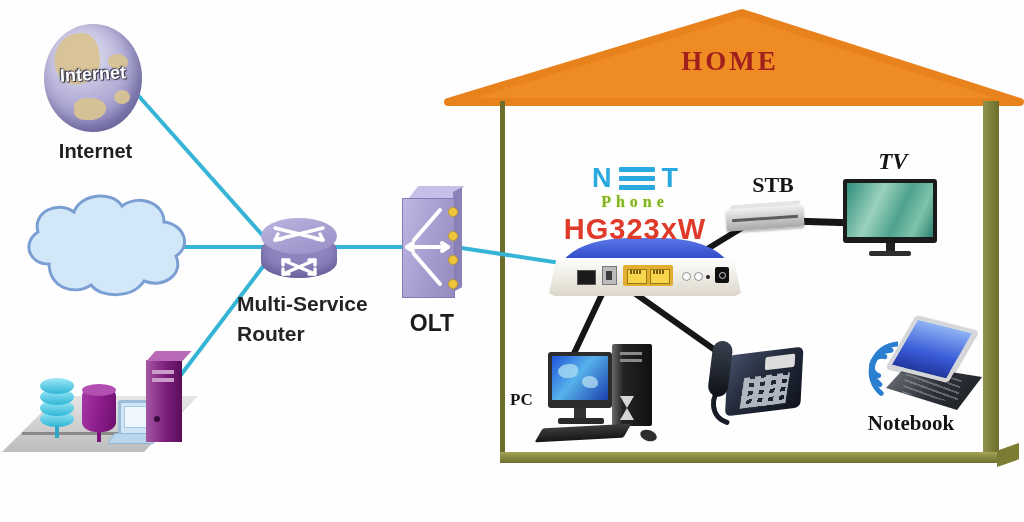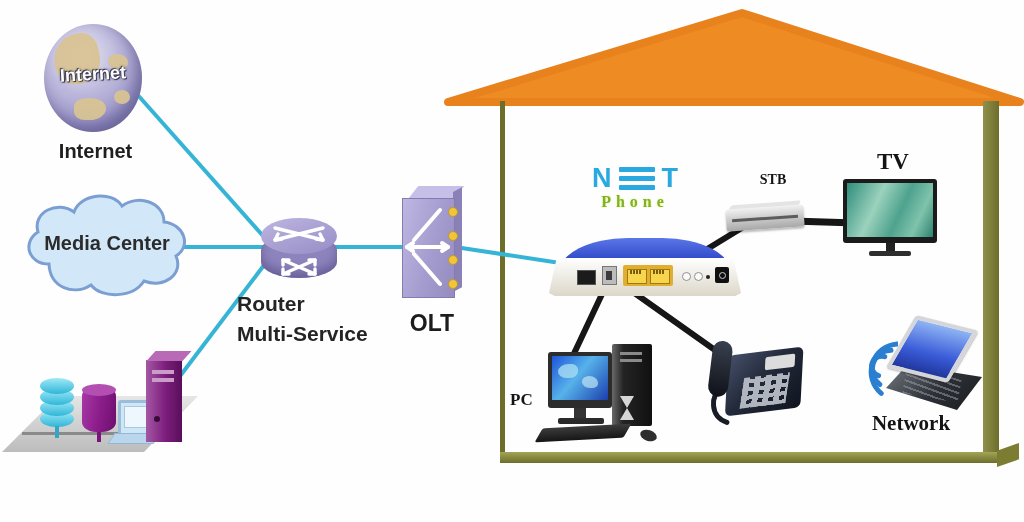--- a/index.html
+++ b/index.html
@@ -87,30 +87,30 @@
   .ont .dot{position:absolute;left:157px;top:37px;width:4px;height:4px;border-radius:50%;background:#222;}
   .ont .pwr{position:absolute;left:166px;top:29px;width:14px;height:16px;background:#101010;border-radius:2px;}
   .ont .pwr:after{content:"";position:absolute;left:4px;top:5px;width:5px;height:5px;border-radius:50%;border:1px solid #cfcfcf;}
 
   
   .stb{left:726px;top:203px;width:78px;height:30px;z-index:3;transform:rotate(-4deg);}
   .stb .body{position:absolute;left:0;top:4px;width:78px;height:22px;border-radius:3px;
              background:linear-gradient(#f2f2f2 0%,#cfcfcf 45%,#a8a8a8 100%);box-shadow:0 2px 2px rgba(0,0,0,.25);}
   .stb .slot{position:absolute;left:6px;top:14px;width:66px;height:3px;background:#5c5c5c;}
   .stb .top{position:absolute;left:4px;top:0;width:70px;height:7px;background:#e4e4e4;transform:skewX(-30deg);border-radius:2px;}
-  .stb-label{left:738px;top:172px;width:70px;text-align:center;font-size:14px;z-index:4;}
+  .stb-label{left:738px;top:172px;width:70px;text-align:center;font-size:22px;z-index:4;}
 
   
   .tv{left:843px;top:179px;width:94px;height:80px;z-index:3;}
   .tv .frame{position:absolute;left:0;top:0;width:94px;height:64px;background:#1b1b1b;border-radius:3px;}
   .tv .screen{position:absolute;left:4px;top:4px;width:86px;height:54px;
               background:linear-gradient(115deg,#2f8d7c 0%,#9bd2bd 35%,#4ea28e 60%,#7fc3ab 80%,#2c8170 100%);}
   .tv .neck{position:absolute;left:43px;top:64px;width:9px;height:8px;background:#222;}
   .tv .base{position:absolute;left:26px;top:72px;width:42px;height:5px;background:#2e2e2e;border-radius:2px;}
-  .tv-label{left:868px;top:149px;width:50px;text-align:center;font-size:23px;z-index:4;}
+  .tv-label{left:868px;top:149px;width:50px;text-align:center;font-size:23px;z-index:4;font-style:italic;}
 
   
   .pc{left:536px;top:336px;width:130px;height:105px;z-index:3;}
   .pc .mon{position:absolute;left:12px;top:16px;width:64px;height:56px;background:#2c2c2c;border-radius:3px;}
   .pc .scr{position:absolute;left:4px;top:4px;width:56px;height:44px;
            background:linear-gradient(130deg,#1d54d8 0%,#57b2ea 45%,#1b3fae 100%);}
   .pc .map1{position:absolute;left:6px;top:8px;width:20px;height:14px;background:#a8dcf2;border-radius:60% 40% 50% 50%;opacity:.8;}
   .pc .map2{position:absolute;left:30px;top:20px;width:16px;height:12px;background:#bfe6f5;border-radius:50% 60% 40% 55%;opacity:.7;}
   .pc .neck{position:absolute;left:38px;top:72px;width:12px;height:10px;background:#333;}
   .pc .mbase{position:absolute;left:22px;top:82px;width:46px;height:6px;background:#2a2a2a;border-radius:2px;}
@@ -180,20 +180,21 @@
 
 <div id="canvas">
 
   <svg id="roof-svg" width="1024" height="522">
     <polygon points="448,102 742,13 1020,102" fill="#ef8b23" stroke="#e8821d" stroke-width="8" stroke-linejoin="round"></polygon>
   </svg>
   <div class="wall wall-left"></div>
   <div class="wall wall-right"></div>
   <div class="wall wall-bottom"></div>
   <div class="wall wall-corner"></div>
+  <div class="lbl-serif home-label">HOME</div>
 
   <svg id="wires" width="1024" height="522">
 
     <line x1="128" y1="84" x2="272" y2="246" stroke="#35b4d5" stroke-width="4"></line>
     <line x1="182" y1="247" x2="274" y2="247" stroke="#35b4d5" stroke-width="4"></line>
     <line x1="168" y1="392" x2="274" y2="252" stroke="#35b4d5" stroke-width="4"></line>
     <line x1="330" y1="247" x2="408" y2="247" stroke="#35b4d5" stroke-width="4"></line>
     <line x1="455" y1="247" x2="580" y2="266" stroke="#35b4d5" stroke-width="4"></line>
 
     <line x1="686" y1="262" x2="758" y2="218" stroke="#161616" stroke-width="6" stroke-linecap="round"></line>
@@ -208,38 +209,37 @@
     <div class="land land3"></div>
     <div class="land land4"></div>
     <div class="globe-text">Internet</div>
   </div>
   <div class="lbl-sans internet-label">Internet</div>
 
   <div class="abs cloud-wrap">
     <svg width="182" height="116" viewBox="0 0 182 116">
       <path d="M33,76 C12,76 6,54 22,44 C16,24 42,12 58,24 C64,6 96,2 106,18 C122,6 148,14 148,34 C168,36 176,58 160,68 C168,86 148,101 128,93 C117,110 86,111 75,97 C58,108 34,100 33,76 Z" fill="#d2e8f8" stroke="#7b9fd2" stroke-width="3"></path>
     </svg>
-    <div class="cloud-text">Media Center</div>
   </div>
 
   <div class="abs router">
     <div class="body"></div>
     <div class="top"></div>
     <svg class="abs" style="left:0;top:0" width="76" height="68">
       <g stroke="#ffffff" stroke-width="3.4" stroke-linecap="round" fill="none">
         <path d="M14,22 L62,10 M14,10 L62,22"></path>
         <path d="M14,22 l7,-1 M14,22 l3,-6 M62,22 l-7,-1 M62,22 l-3,-6"></path>
         <path d="M22,42 L54,56 M54,42 L22,56"></path>
         <path d="M22,42 l6,0 M22,42 l0,5 M54,42 l-6,0 M54,42 l0,5 M22,56 l6,0 M22,56 l0,-5 M54,56 l-6,0 M54,56 l0,-5"></path>
       </g>
     </svg>
   </div>
   <div class="lbl-sans router-label">
+    <div>Multi-Service</div>
     <div>Router</div>
-    <div>Multi-Service</div>
   </div>
 
   <div class="abs olt">
     <div class="top"></div>
     <div class="side"></div>
     <div class="front"></div>
     <svg class="abs" style="left:0;top:12px" width="60" height="98">
       <g stroke="#ffffff" stroke-width="4" stroke-linecap="round" fill="none">
         <path d="M38,12 L12,42"></path>
         <path d="M12,56 L38,86"></path>
@@ -260,20 +260,21 @@
     <div class="row">
       <span class="letter">N</span>
       <span class="bars">
           <div></div>
           <div></div>
           <div></div>
         </span>
       <span class="letter">T</span>
     </div>
     <div class="sub">Phone</div>
+    <div class="model">HG323xW</div>
   </div>
 
   <div class="abs ont">
     <div class="dome"></div>
     <div class="face"></div>
     <div class="port-black"></div>
     <div class="port-gray"></div>
     <div class="lan-block">
       <div class="lan l1"></div>
       <div class="lan l2"></div>
@@ -334,21 +335,21 @@
       <g stroke="#2a7fd0" stroke-width="5" fill="none" stroke-linecap="round" transform="rotate(18 23 36)">
         <path d="M30,26 A10,10 0 0 0 30,46"></path>
         <path d="M34,18 A19,19 0 0 0 34,54"></path>
         <path d="M38,10 A28,28 0 0 0 38,62"></path>
       </g>
     </svg>
     <div class="nb-base"></div>
     <div class="nb-keys"></div>
     <div class="nb-screen"></div>
   </div>
-  <div class="lbl-serif notebook-label">Network</div>
+  <div class="lbl-serif notebook-label">Notebook</div>
 
   <div class="abs server">
     <div class="srv-plate"></div>
     <div class="srv-bus"></div>
     <div class="db-cyan">
       <div class="e4"></div>
         <div class="e3"></div>
         <div class="e2"></div>
         <div class="e1"></div>
         <div class="stem"></div>

